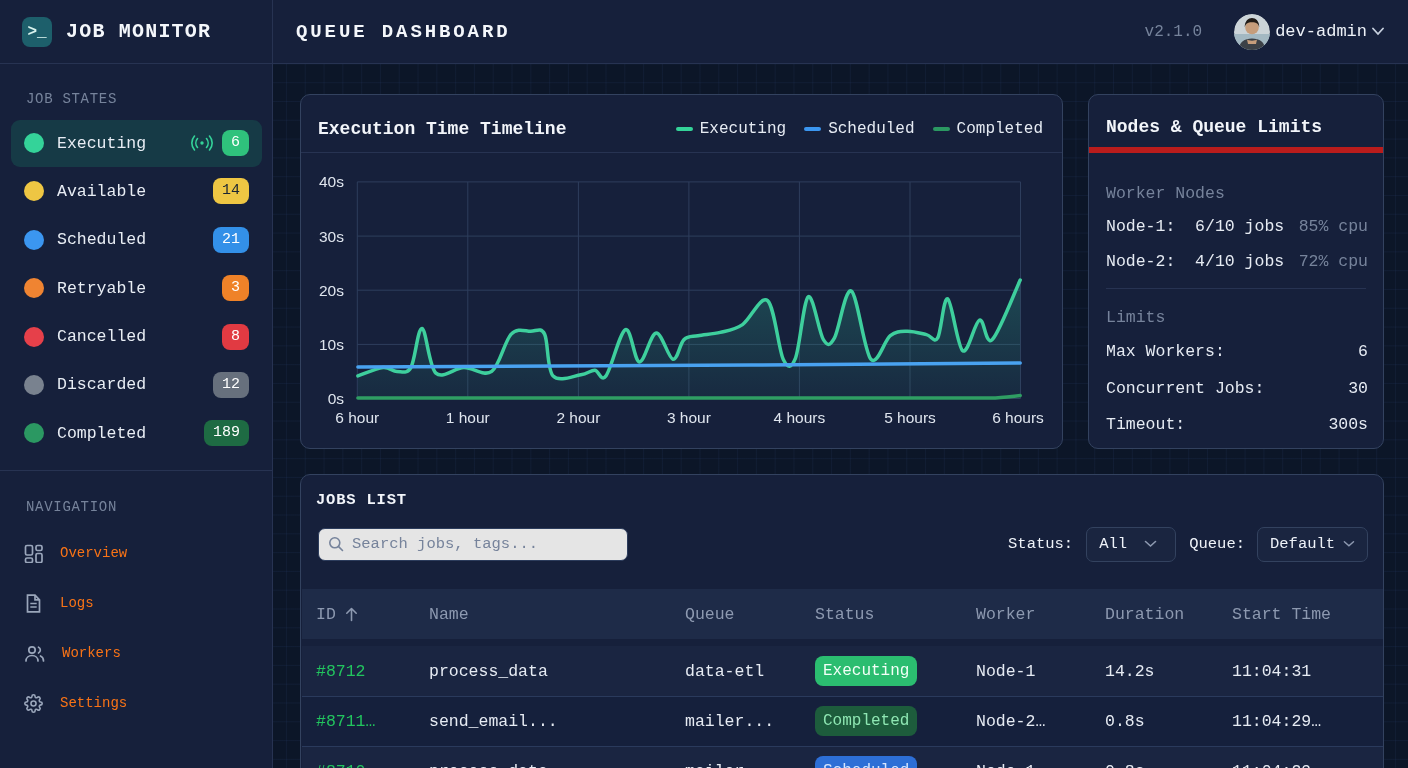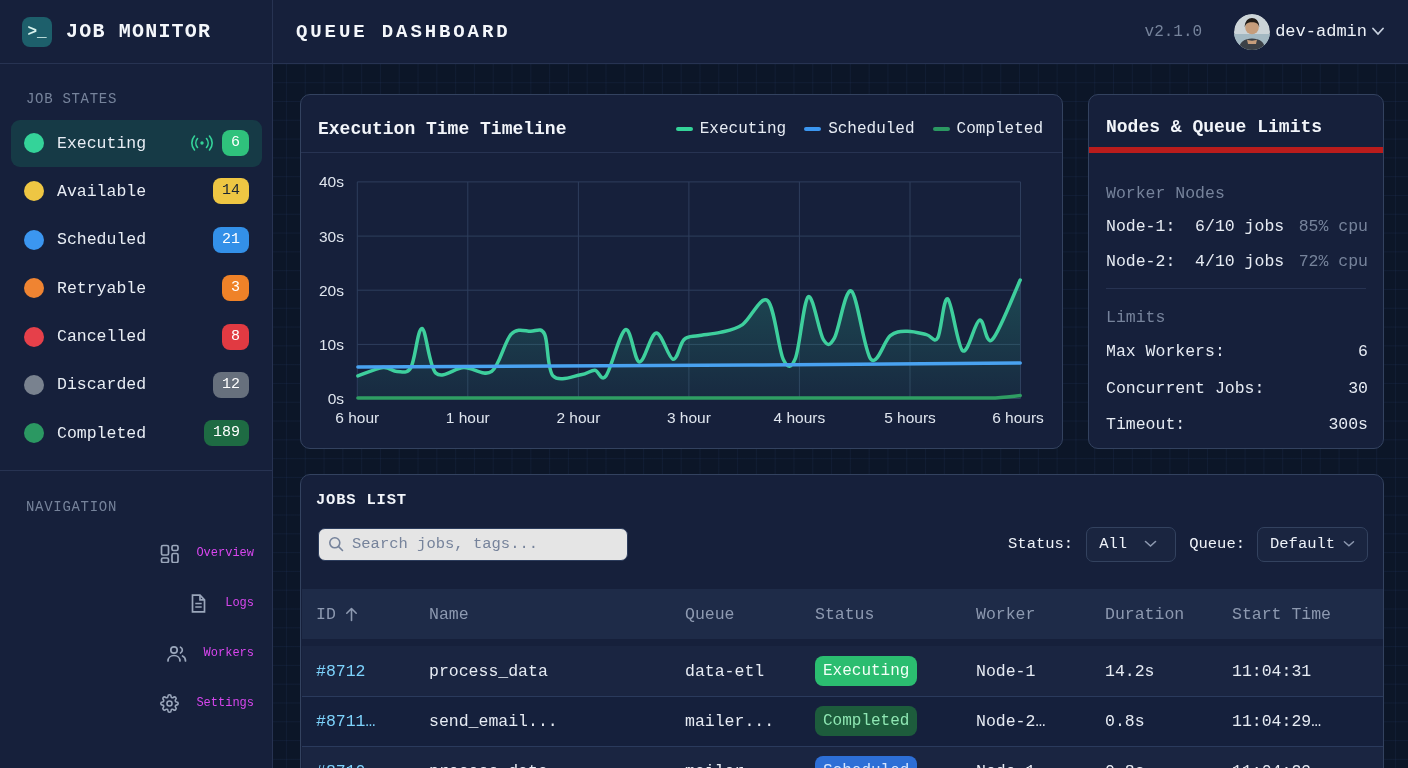--- a/index.html
+++ b/index.html
@@ -38,21 +38,21 @@
 .dot { width:20px; height:20px; border-radius:50%; margin-right:13px; flex:none; }
 .state-item .lbl { flex:1; color:#e8edf4; }
 .badge {
   min-width:27px; height:26px; line-height:26px; padding:0 9px; border-radius:8px; text-align:center;
   font-size:15px; color:#fff;
 }
 .live { margin-right:9px; }
 #nav-divider { position:absolute; top:470px; left:0; width:100%; border-top:1px solid #273352; }
 #nav-label { position:absolute; left:0; top:499px; }
 .nav-list { position:absolute; top:528px; left:24px; width:230px; list-style:none; }
-.nav-item { height:50px; display:flex; align-items:center; color:#d946ef; font-size:12px;justify-content:flex-end; }
+.nav-item { height:50px; display:flex; align-items:center; color:#f97316; font-size:14px; }
 .nav-item svg { margin-right:17px; }
 
 #header {
   position:absolute; left:273px; top:0; width:1135px; height:64px;
   background:#16203b; border-bottom:1px solid #273352;
   display:flex; align-items:center; padding:0 24px 0 23px;
 }
 #header .title { font-size:19px; font-weight:bold; letter-spacing:2.9px; color:#f4f7fb; }
 #header .right { margin-left:auto; display:flex; align-items:center; }
 #header .ver { color:#76839b; font-size:16px; margin-right:32px; }
@@ -99,21 +99,21 @@
 #row2 { top:695.5px; background:#15203c; border-top:1px solid #2a3a5c; }
 #row3 { top:745.5px; background:#1a2541; border-top:1px solid #2a3a5c; }
 .trow > div, #thead > div { padding-left:14.5px; }
 .c1 { width:113px; flex:none; }
 .c2 { width:256px; flex:none; }
 .c3 { width:130px; flex:none; }
 .c4 { width:161px; flex:none; }
 .c5 { width:129px; flex:none; }
 .c6 { width:127px; flex:none; }
 .c7 { flex:1; }
-.id { color:#7dd3fc; }
+.id { color:#22c55e; }
 .sbadge { display:inline-block; padding:0 8px; height:30px; line-height:30px; border-radius:8px; font-size:16px; }
 .sb-exec { background:#2bbd70; color:#f2fff7; }
 .sb-comp { background:#1d5c3c; color:#8ee6b2; }
 .sb-sched { background:#2d6fd6; color:#d6e6ff; }
 </style>
 </head>
 <body>
 <div id="sidebar">
   <div id="logo">
     <div class="box">&gt;_</div>

